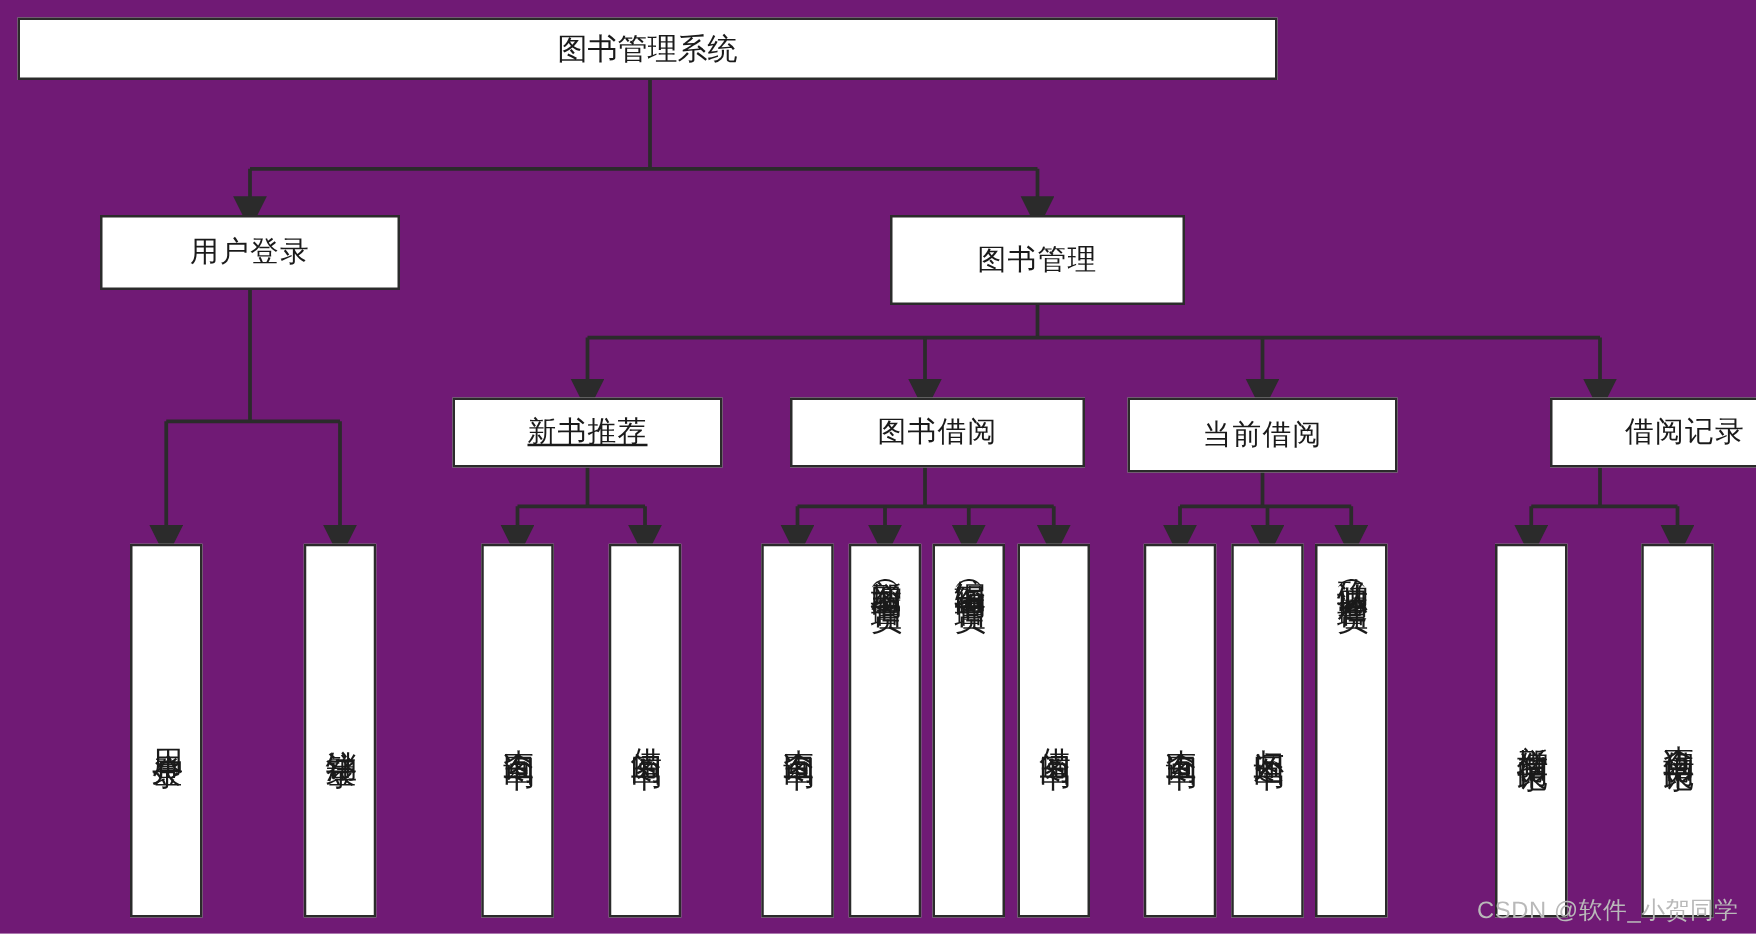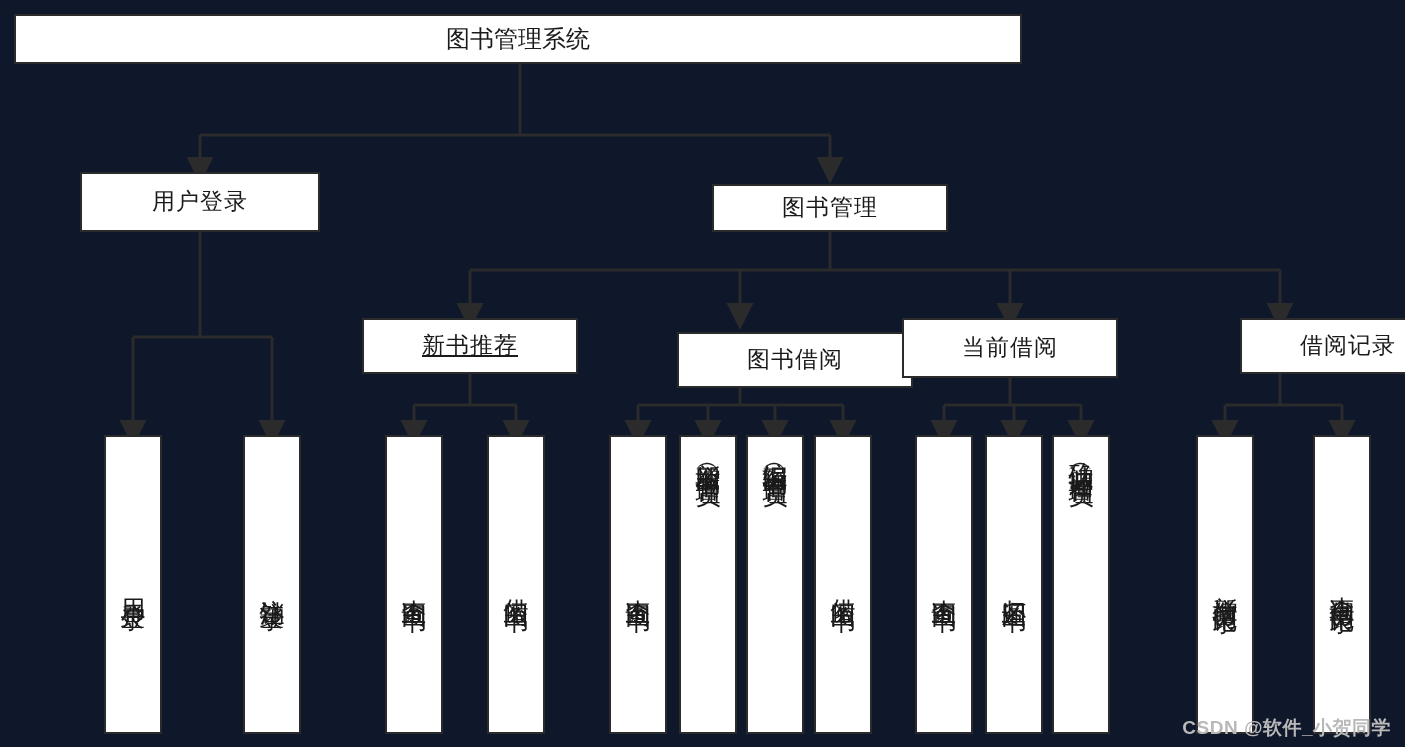--- a/index.html
+++ b/index.html
@@ -8,21 +8,21 @@
     padding: 0;
     background: #ffffff;
   }
   body {
     font-family: "Liberation Sans", "DejaVu Sans", sans-serif;
   }
   #canvas {
     position: relative;
     width: 1405px;
     height: 747px;
-    background: #0f172a;
+    background: #701a75;
     overflow: hidden;
   }
   svg.connectors {
     position: absolute;
     left: 0;
     top: 0;
     width: 1405px;
     height: 747px;
     pointer-events: none;
   }
@@ -59,21 +59,20 @@
     justify-content: flex-start;
   }
   .watermark {
     position: absolute;
     right: 14px;
     bottom: 6px;
     font-size: 19px;
     color: #b9b9b9;
     white-space: nowrap;
     letter-spacing: 0.5px;
-    font-weight: bold;
   }
 </style>
 </head>
 <body>
 
 <div id="canvas">
 
   <svg class="connectors" viewBox="0 0 1405 747" xmlns="http://www.w3.org/2000/svg">
     <defs>
       <marker id="arrowhead" markerWidth="10" markerHeight="10" refX="1" refY="4.5" orient="auto" markerUnits="strokeWidth">
@@ -118,30 +117,30 @@
   </svg>
 
   <div class="node root" id="root-node" style="left: 14px; top: 14px; width: 1008px; height: 50px;">
     <span>图书管理系统</span>
   </div>
 
   <div id="tier2-layer">
       <div class="node h" style="left: 80px; top: 172px; width: 240px; height: 60px;">
         <span>用户登录</span>
       </div>
-      <div class="node h" style="left: 712px; top: 184px; width: 236px; height: 48px;">
+      <div class="node h" style="left: 712px; top: 172px; width: 236px; height: 72px;">
         <span>图书管理</span>
       </div>
     </div>
 
   <div id="tier3-layer">
       <div class="node h" style="left: 362px; top: 318px; width: 216px; height: 56px; text-decoration: underline;">
         <span>新书推荐</span>
       </div>
-      <div class="node h" style="left: 632px; top: 332px; width: 236px; height: 56px; margin-left: 45px;">
+      <div class="node h" style="left: 632px; top: 318px; width: 236px; height: 56px;">
         <span>图书借阅</span>
       </div>
       <div class="node h" style="left: 902px; top: 318px; width: 216px; height: 60px;">
         <span>当前借阅</span>
       </div>
       <div class="node h" style="left: 1240px; top: 318px; width: 216px; height: 56px;">
         <span>借阅记录</span>
       </div>
     </div>
 

